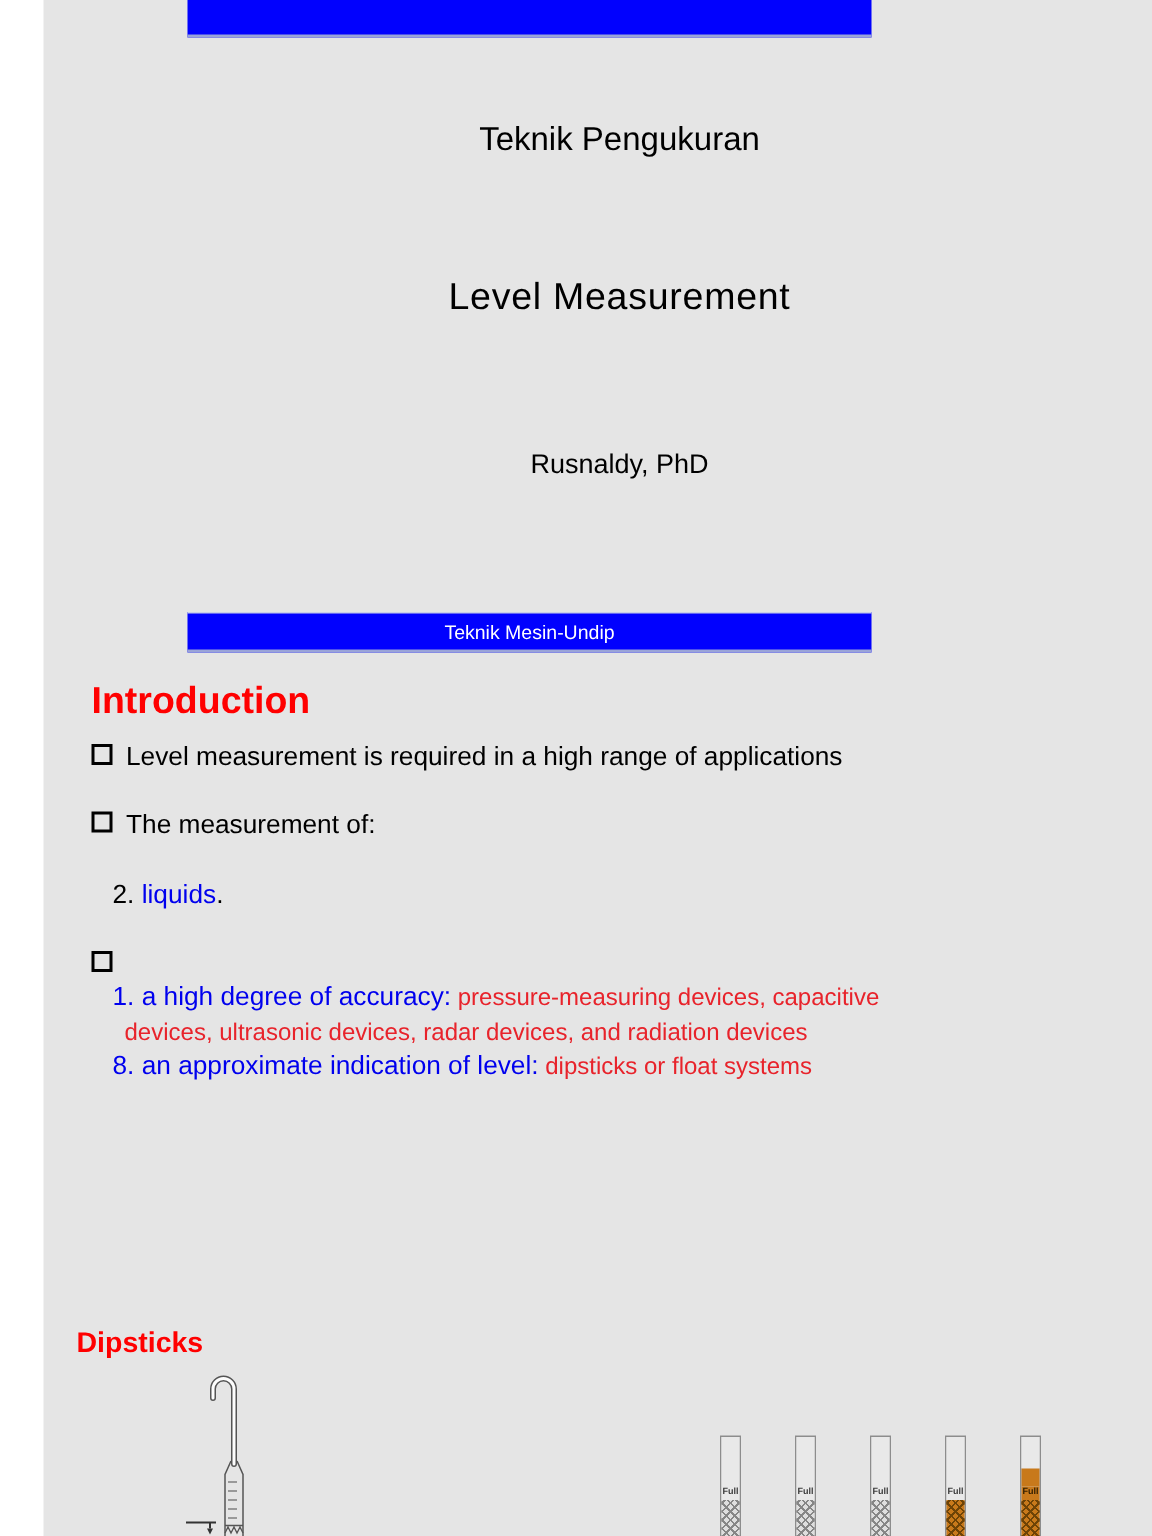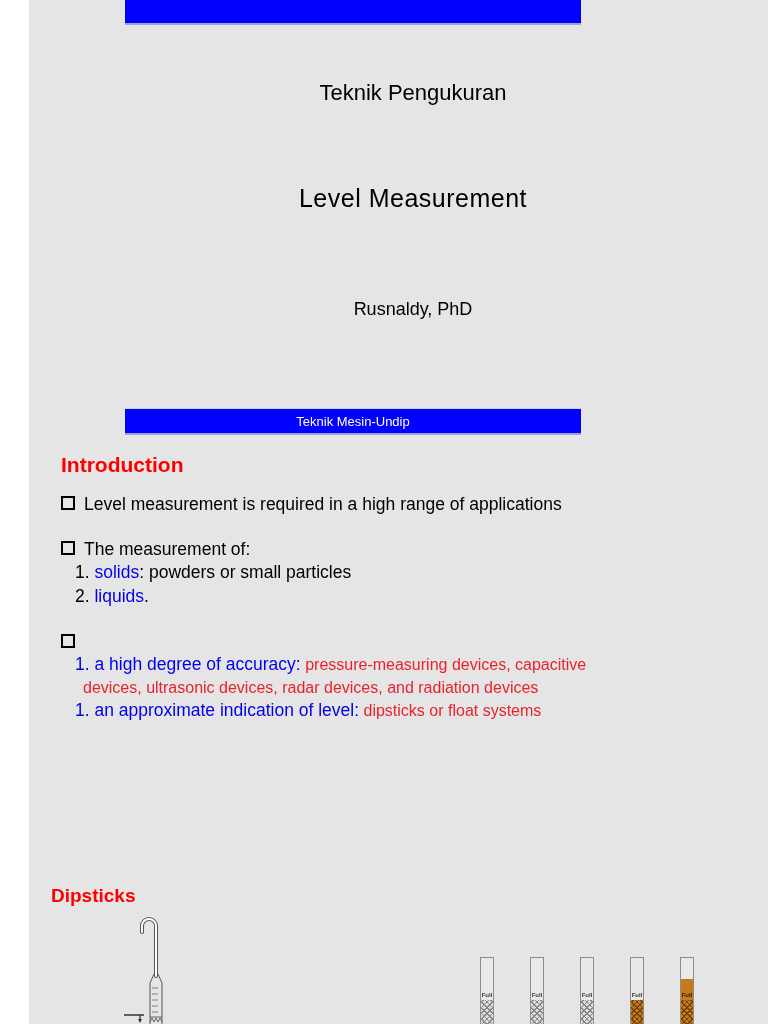--- a/index.html
+++ b/index.html
@@ -19,21 +19,21 @@
   .bar.footer{top:408px;height:24px;border-top:1px solid #c9cfe8;border-bottom:2px solid #9aa4d8;
     display:flex;align-items:center;justify-content:center;}
   .footer-text{color:#fff;font-size:13px;}
   .center-line{left:96px;width:576px;text-align:center;}
   .title1{top:80px;font-size:22px;}
   .title2{top:184px;font-size:25px;letter-spacing:.5px;}
   .author{top:299px;font-size:18px;}
 
   
   .red-heading{color:#FF0000;font-weight:bold;}
-  .h-intro{left:32px;top:453px;font-size:21px;}
+  .h-intro{left:32px;top:453px;font-size:25px;}
   .body-line{font-size:17.5px;white-space:nowrap;}
   .sq{display:inline-block;width:10px;height:10px;border:2px solid #000;margin-right:9px;}
   .b1{left:32px;top:494px;}
   .b2{left:32px;top:539px;}
   .b3{left:32px;top:632px;}
   .num-item{font-size:17.5px;white-space:nowrap;}
   .it1{left:46px;top:562px;}
   .it2{left:46px;top:586px;}
   .blue{color:#0000EE;}
   .redtx{color:#E8232B;font-size:16px;}
@@ -91,42 +91,39 @@
   <div class="abs red-heading h-intro">Introduction</div>
 
   <div class="abs body-line b1">
     <span class="sq"></span><span>Level measurement is required in a high range of applications</span>
   </div>
 
   <div class="abs body-line b2">
     <span class="sq"></span><span>The measurement of:</span>
   </div>
 
-  <div class="abs num-item it1">
-    <span>1. </span><span class="blue">solids</span><span>: powders or small particles</span>
-  </div>
 
   <div class="abs num-item it2">
     <span>2. </span><span class="blue">liquids</span><span>.</span>
   </div>
 
   <div class="abs body-line b3">
     <span class="sq"></span>
   </div>
 
   <div class="abs num-item lv1">
     <span class="blue">1. a high degree of accuracy:</span><span class="redtx"> pressure-measuring devices, capacitive</span>
   </div>
 
   <div class="abs num-item lv2">
     <span class="redtx">devices, ultrasonic devices, radar devices, and radiation devices</span>
   </div>
 
   <div class="abs num-item lv3">
-    <span class="blue">1. an approximate indication of level:</span><span class="redtx"> dipsticks or float systems</span>
+    <span class="blue">8. an approximate indication of level:</span><span class="redtx"> dipsticks or float systems</span>
   </div>
 
   <div class="abs red-heading h-dip">Dipsticks</div>
 
   <svg class="abs dipstick-svg" width="60" height="112" viewBox="0 0 60 112" aria-hidden="true">
 
     <path d="M39,64 V14 A7,7 0 0 0 25,14 V20" fill="none" stroke="#555" stroke-width="4" stroke-linecap="round"></path>
     <path d="M39,64 V14 A7,7 0 0 0 25,14 V20" fill="none" stroke="#fdfdfd" stroke-width="2" stroke-linecap="round"></path>
 
     <path d="M37,62 L33,71 V112 M41,62 L45,71 V112" fill="none" stroke="#555" stroke-width="1"></path>

